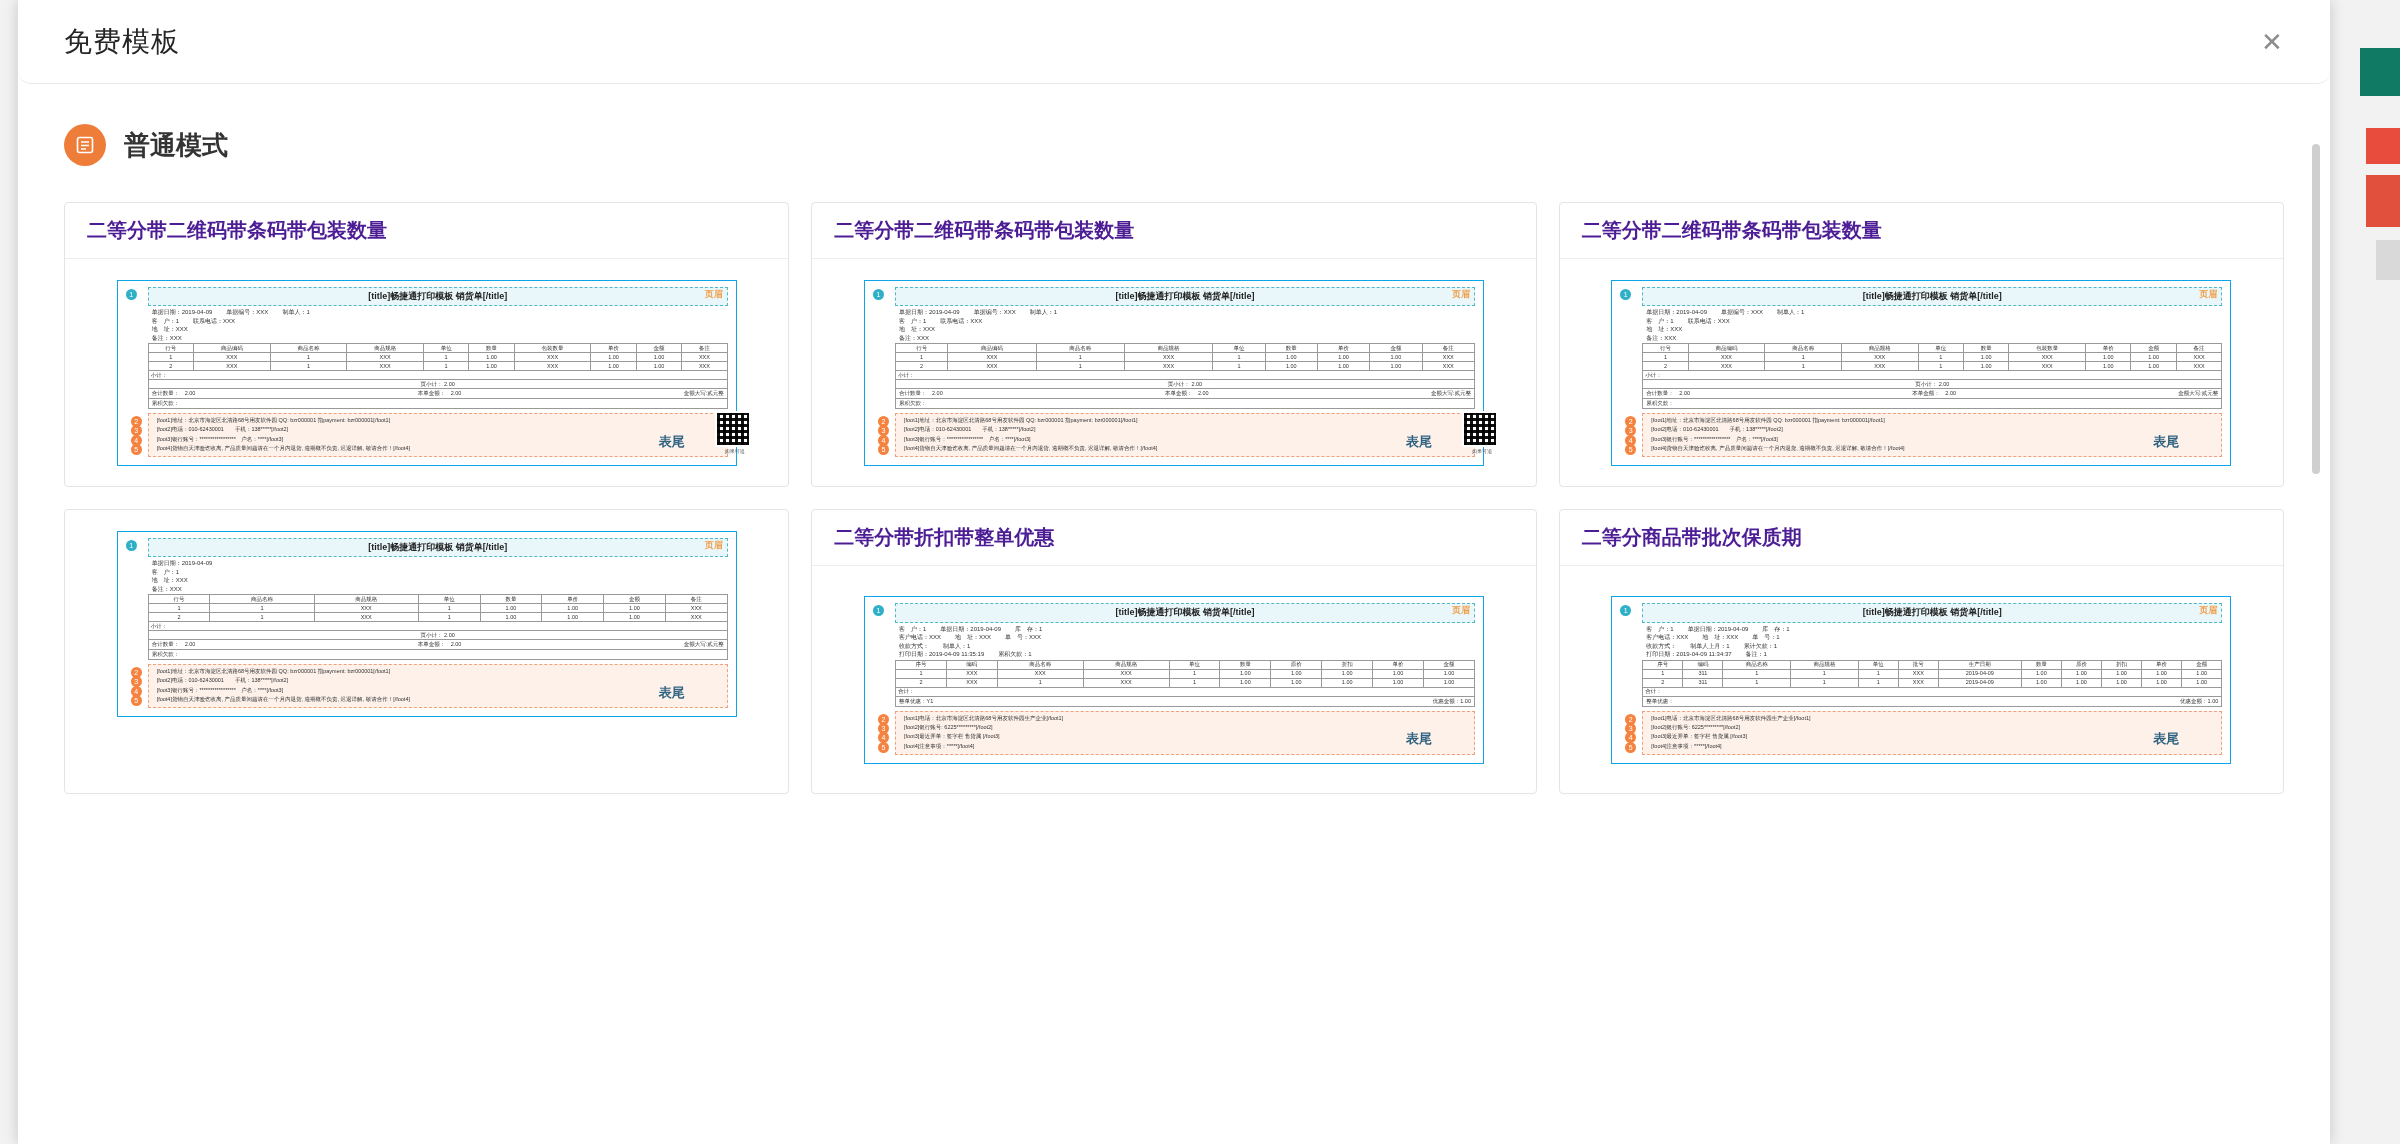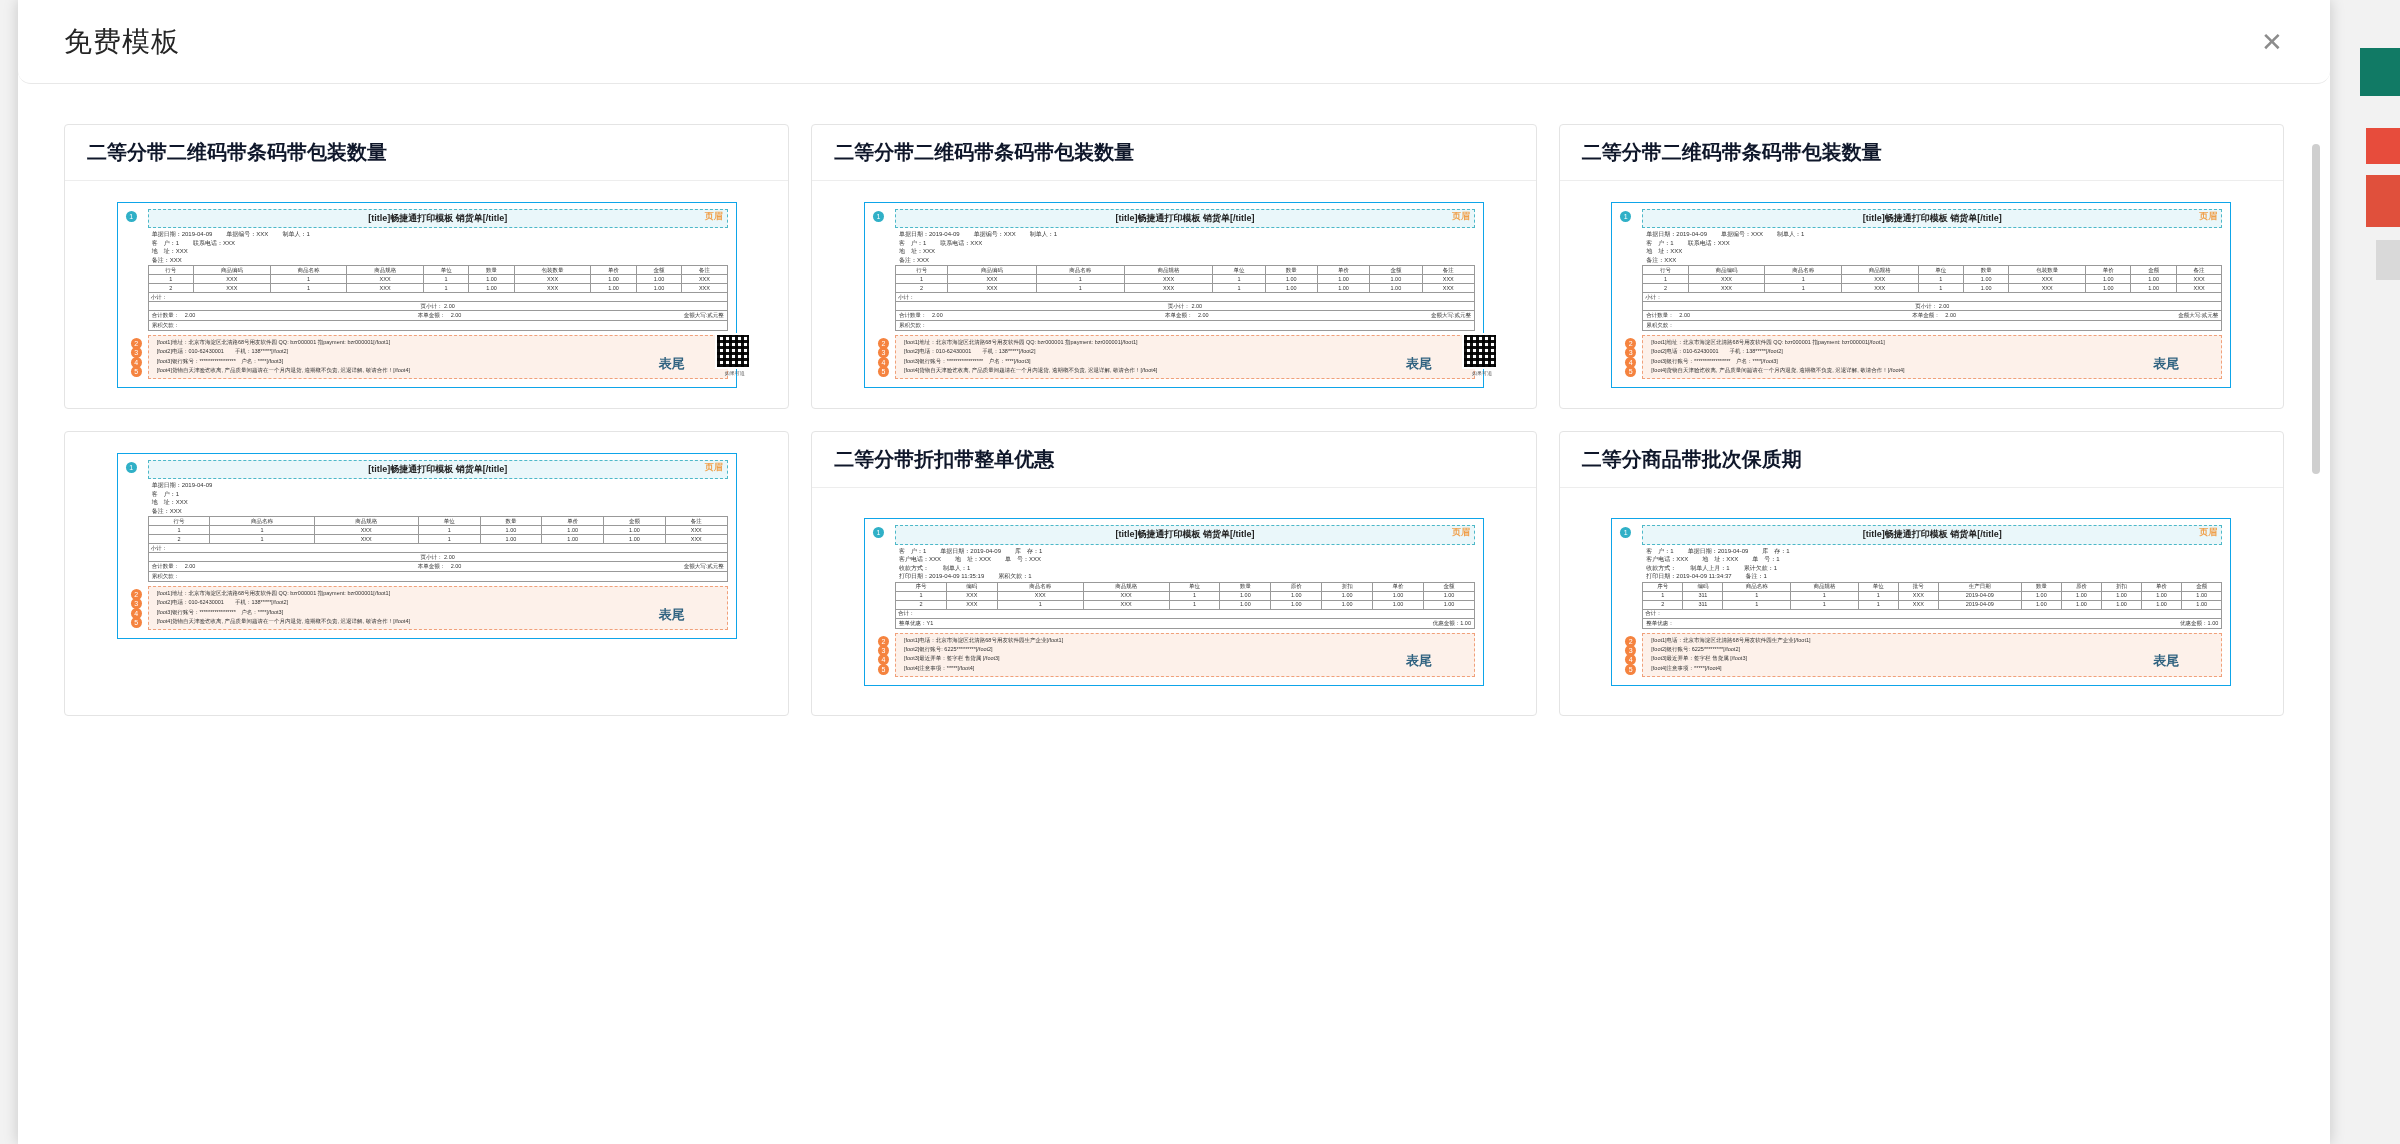--- a/index.html
+++ b/index.html
@@ -96,21 +96,21 @@
     overflow: hidden;
     height: 285px;
   }
   .card-head {
     height: 56px;
     border-bottom: 1px solid #ededed;
     display: flex;
     align-items: center;
     padding: 0 22px;
     font-size: 20px;
-    color: #0f172a;
+    color: #4c1d95;
     font-weight: 600;
   }
   .card-body {
     position: relative;
     height: 228px;
     display: flex;
     align-items: center;
     justify-content: center;
   }
 
@@ -251,20 +251,31 @@
 <div class="bg-strip red2"></div>
 <div class="bg-strip gray1"></div>
 
 <div class="modal">
   <div class="modal-header">
     <div class="modal-title">免费模板</div>
     <div class="modal-close">✕</div>
   </div>
 
   <div class="modal-body">
+    <div class="section-head">
+      <div class="section-icon">
+        <svg width="20" height="20" viewBox="0 0 20 20" aria-hidden="true">
+          <rect x="2.5" y="2.5" width="15" height="15" rx="2" fill="none" stroke="#ffffff" stroke-width="1.6"></rect>
+          <line x1="6" y1="7" x2="14" y2="7" stroke="#ffffff" stroke-width="1.5"></line>
+          <line x1="6" y1="10.5" x2="14" y2="10.5" stroke="#ffffff" stroke-width="1.5"></line>
+          <line x1="6" y1="14" x2="11" y2="14" stroke="#ffffff" stroke-width="1.5"></line>
+        </svg>
+      </div>
+      <div class="section-title">普通模式</div>
+    </div>
 
     <div class="cards" id="cards">
         <div class="card">
           <div class="card-head">二等分带二维码带条码带包装数量</div>
           <div class="card-body">
             <div class="doc">
               <div class="marker" style="top: 8px;">1</div>
               <div class="doc-title-row">[title]畅捷通打印模板 销货单[/title]<span class="corner-label">页眉</span></div>
               <div class="meta">
                 <span>单据日期：2019-04-09</span>

